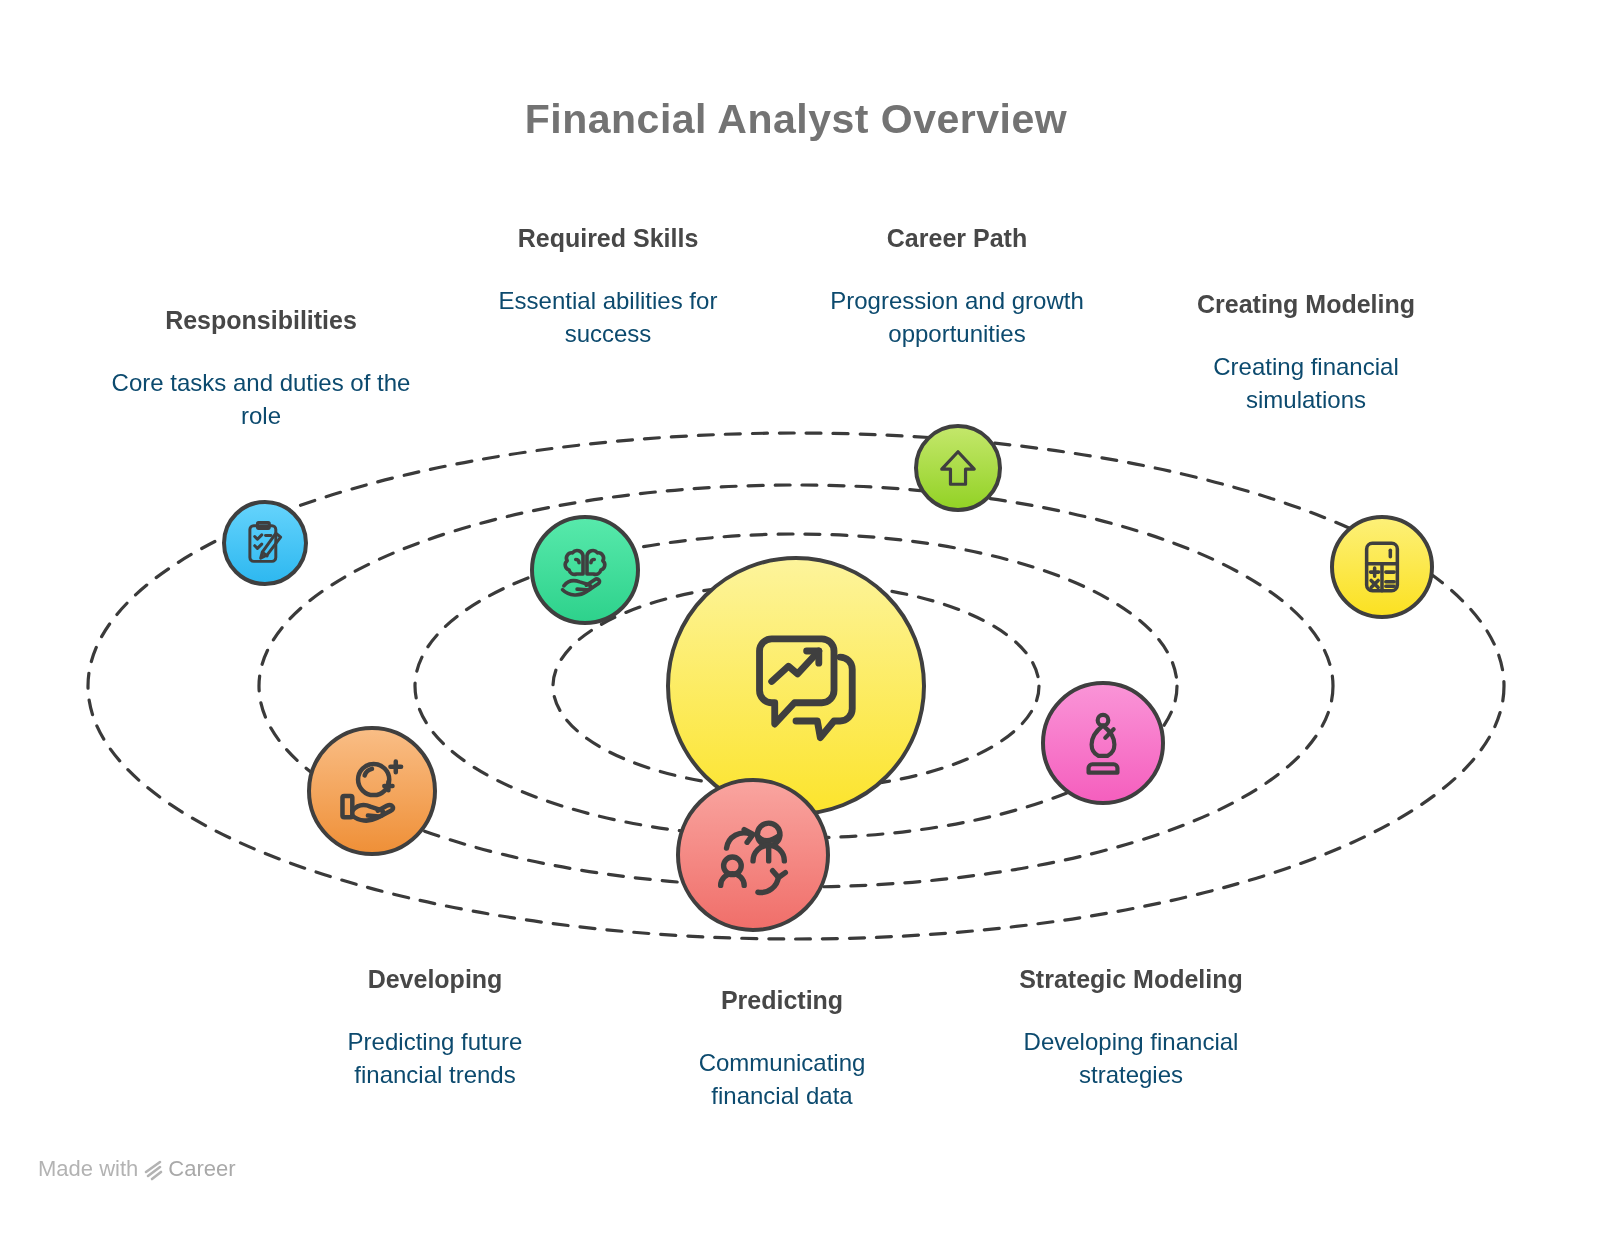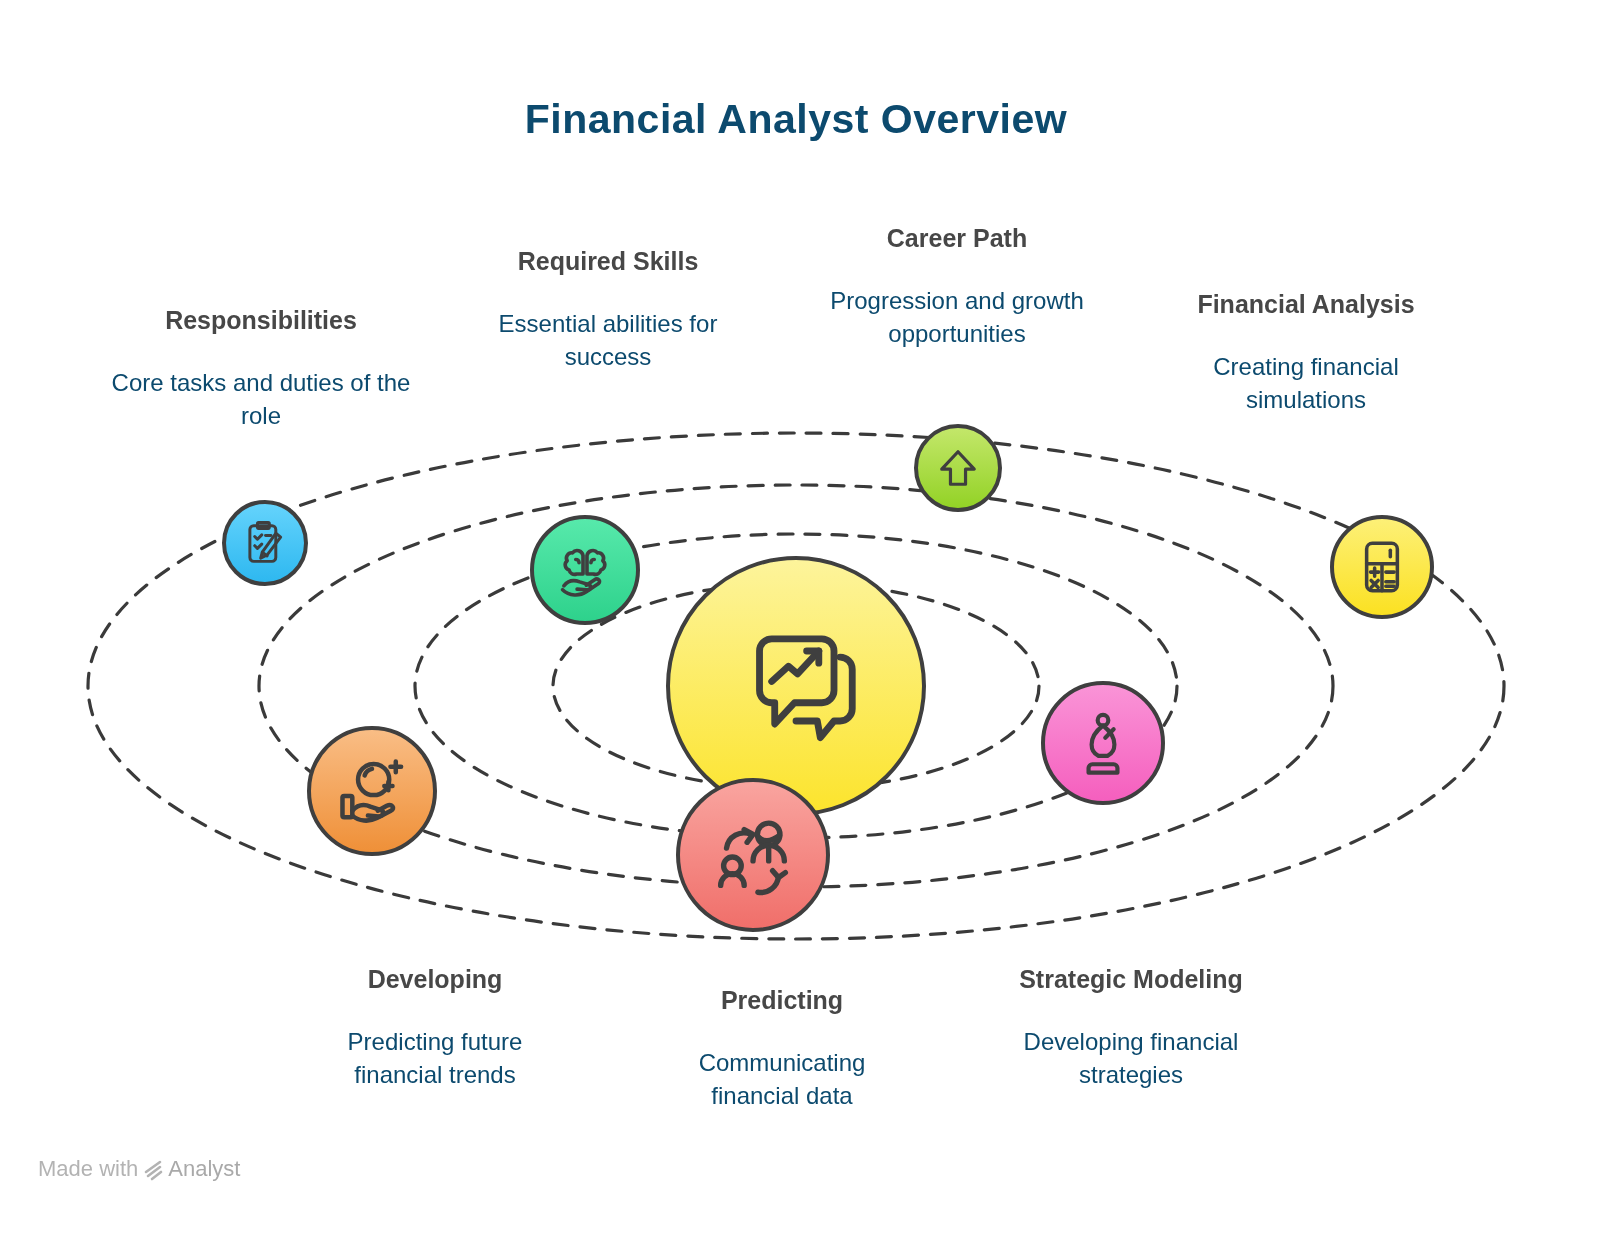--- a/index.html
+++ b/index.html
@@ -3,21 +3,21 @@
 <meta charset="utf-8">
 <style>
   html,body{margin:0;padding:0;background:#ffffff;}
   #canvas{
     position:relative;width:1600px;height:1244px;background:#ffffff;overflow:hidden;
     font-family:"Liberation Sans",sans-serif;
   }
   
   .title{
     position:absolute;left:796px;top:96px;transform:translateX(-50%);
-    font-size:41px;font-weight:700;color:#0c4a6e;white-space:nowrap;letter-spacing:.5px;
+    font-size:41px;font-weight:700;color:#737373;white-space:nowrap;letter-spacing:.5px;
   }
   
   #orbits{position:absolute;left:0;top:0;z-index:0;}
   #orbits ellipse{fill:none;stroke:#3a3a3a;stroke-width:3.2;stroke-dasharray:15 12;stroke-linecap:round;}
   
   .node-circle{
     position:absolute;border:4px solid #3f3f3f;border-radius:50%;
     box-sizing:border-box;display:flex;align-items:center;justify-content:center;z-index:2;
   }
   .node-circle svg{fill:none;stroke:#3f3f3f;stroke-width:5.5;stroke-linecap:round;stroke-linejoin:round;}
@@ -28,21 +28,21 @@
   .c-green  {left:914px;top:424px;width:88px;height:88px;background:linear-gradient(180deg,#c3e76a,#93d226);}
   .c-yellow {left:1330px;top:515px;width:104px;height:104px;background:linear-gradient(180deg,#fdf077,#fbe122);}
   .c-orange {left:307px;top:726px;width:130px;height:130px;background:linear-gradient(180deg,#f9bd85,#ef9038);}
   .c-red    {left:676px;top:778px;width:154px;height:154px;background:linear-gradient(180deg,#f9a49f,#f06f6a);z-index:3;}
   .c-pink   {left:1041px;top:681px;width:124px;height:124px;background:linear-gradient(180deg,#fa94d7,#f55fbe);}
   
   .label{position:absolute;transform:translateX(-50%);text-align:center;z-index:4;}
   .label .h{font-size:25px;font-weight:700;color:#474747;white-space:nowrap;line-height:28px;}
   .label .d{font-size:24px;font-weight:400;color:#0c4a6e;line-height:33px;margin:32px auto 0;}
   .l-responsibilities {left:261px;top:290px;margin-top:16px;}  .l-responsibilities .d{width:330px;}
-  .l-required-skills  {left:608px;top:224px;margin-top:23px;}  .l-required-skills .d{width:270px;}
+  .l-required-skills  {left:608px;top:224px;}  .l-required-skills .d{width:270px;}
   .l-career-path      {left:957px;top:224px;}  .l-career-path .d{width:320px;}
   .l-financial-modeling{left:1306px;top:290px;} .l-financial-modeling .d{width:240px;}
   .l-forecasting      {left:435px;top:965px;}  .l-forecasting .d{width:230px;}
   .l-reporting        {left:782px;top:986px;}  .l-reporting .d{width:230px;}
   .l-strategic-analysis{left:1131px;top:965px;} .l-strategic-analysis .d{width:270px;}
   
   .watermark{
     position:absolute;left:38px;top:1156px;display:flex;align-items:center;gap:3px;
     font-size:22px;color:#b3b3b3;z-index:4;text-decoration:none;
   }
@@ -155,21 +155,21 @@
   </div>
   <div class="label l-required-skills">
     <div class="h">Required Skills</div>
     <div class="d">Essential abilities for success</div>
   </div>
   <div class="label l-career-path">
     <div class="h">Career Path</div>
     <div class="d">Progression and growth opportunities</div>
   </div>
   <div class="label l-financial-modeling">
-    <div class="h">Financial Analysis</div>
+    <div class="h">Creating Modeling</div>
     <div class="d">Creating financial simulations</div>
   </div>
   <div class="label l-forecasting">
     <div class="h">Developing</div>
     <div class="d">Predicting future financial trends</div>
   </div>
   <div class="label l-reporting">
     <div class="h">Predicting</div>
     <div class="d">Communicating financial data</div>
   </div>
@@ -178,16 +178,16 @@
     <div class="d">Developing financial strategies</div>
   </div>
 
   <a class="watermark" href="#">
     <span>Made with</span>
     <svg width="24" height="24" viewBox="0 0 24 24">
       <path d="M5 15 L19 5"></path>
       <path d="M7 19 L19 10"></path>
       <path d="M11 22 L20 15"></path>
     </svg>
-    <span class="brand">Analyst</span>
+    <span class="brand">Career</span>
   </a>
 
 </div>
 
 </body></html>

